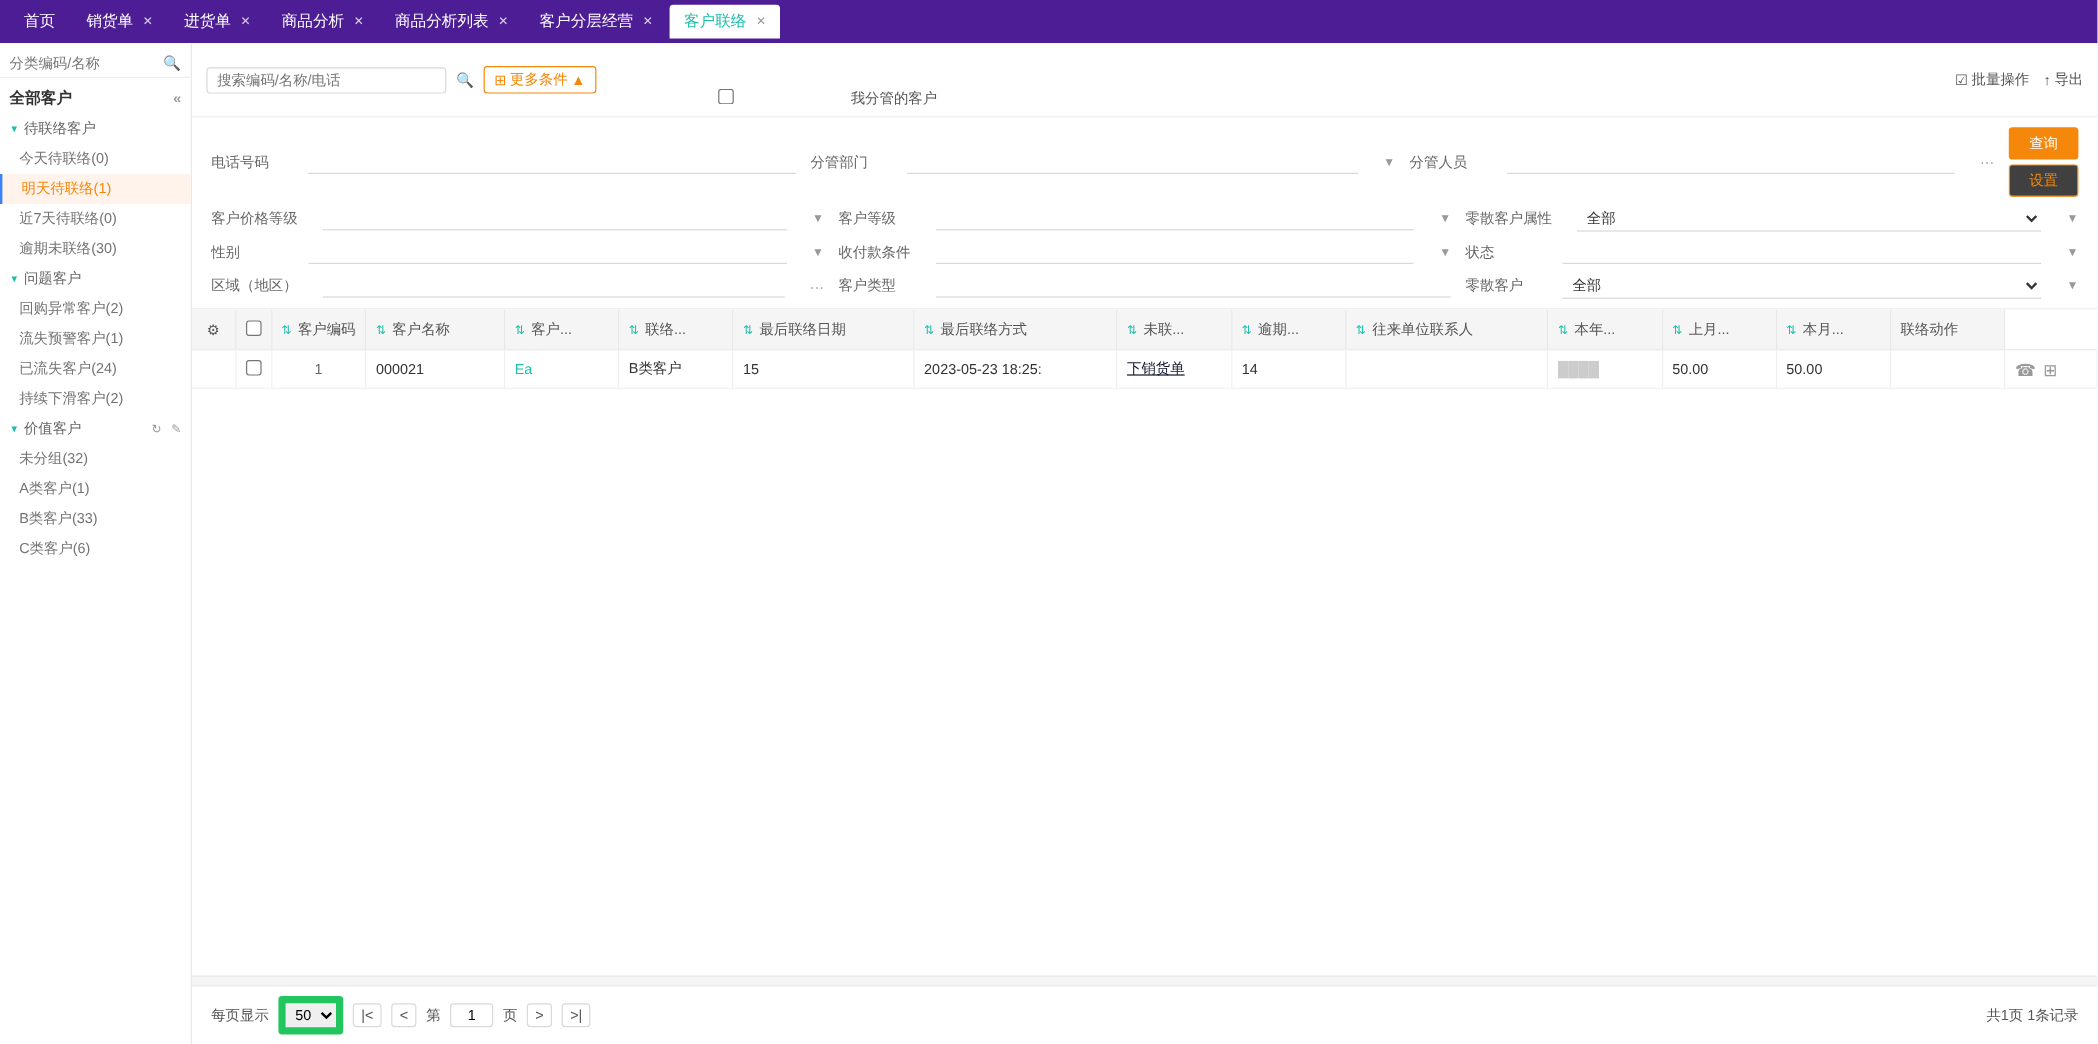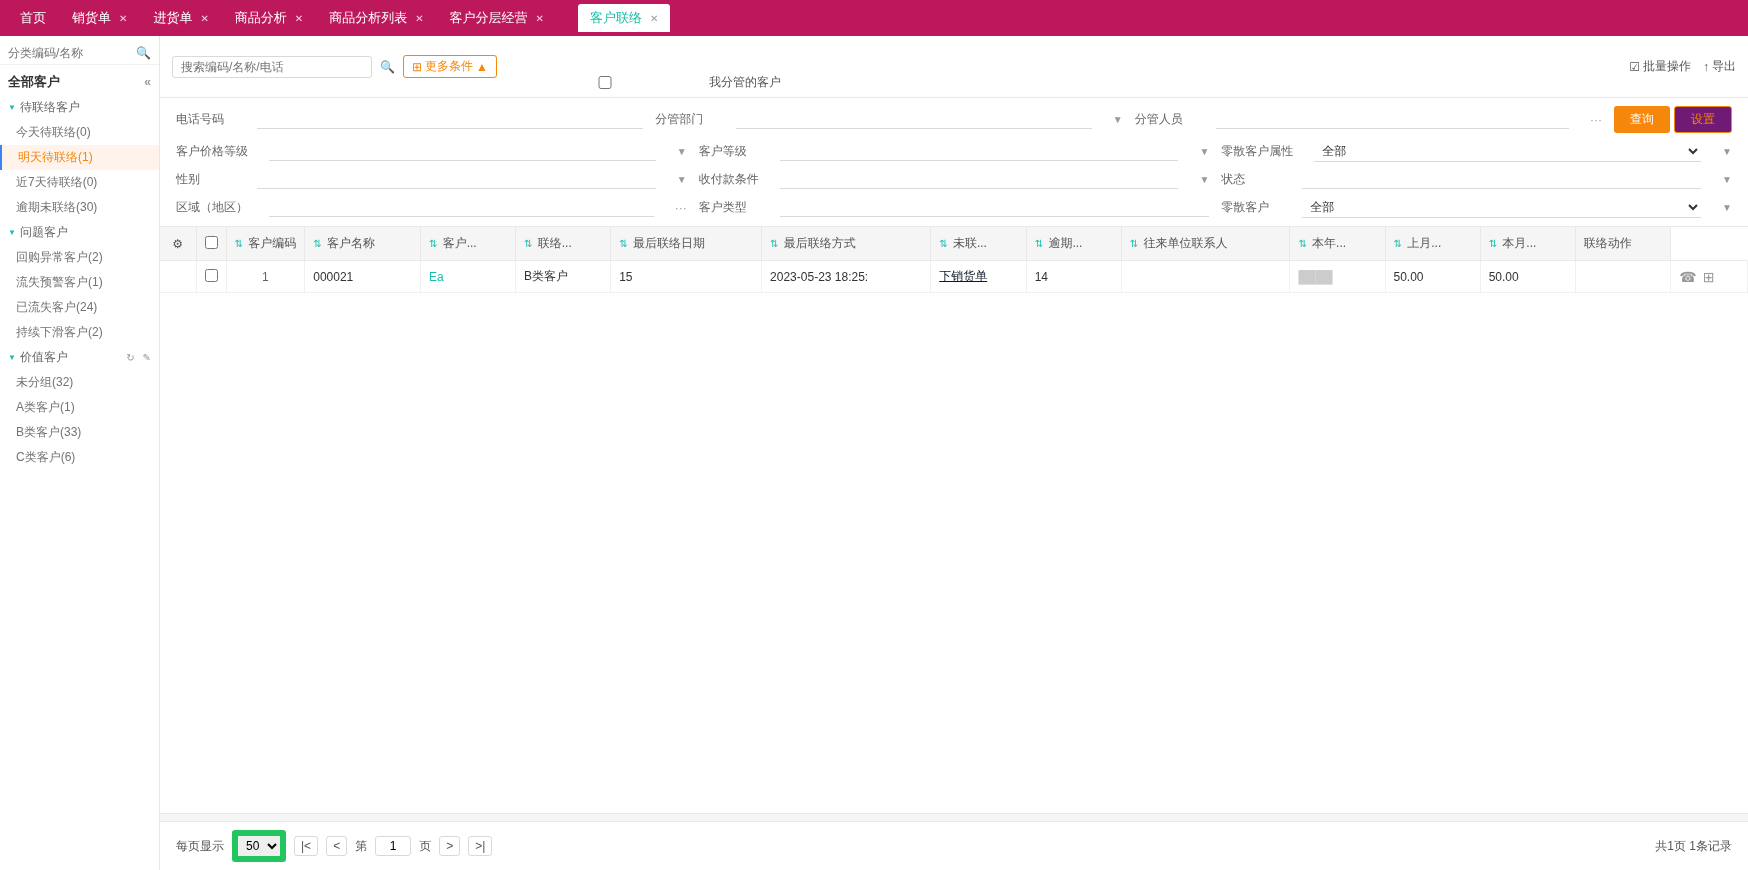--- a/index.html
+++ b/index.html
@@ -1,38 +1,38 @@
 <!DOCTYPE html>
 <html><head>
   <meta charset="utf-8">
   <style>
     * { box-sizing: border-box; margin: 0; padding: 0; }
     body { font-family: "Microsoft YaHei", Arial, sans-serif; font-size: 12px; color: #333; background: #f0f2f5; }
 
     
     .top-nav {
-      background: #be185d;
+      background: #4c1d95;
       height: 36px;
       display: flex;
       align-items: center;
       padding: 0 8px;
       gap: 2px;
     }
     .nav-item {
       color: #fff;
       padding: 4px 12px;
       border-radius: 3px 3px 0 0;
       cursor: pointer;
       font-size: 13px;
       display: flex;
       align-items: center;
       gap: 4px;
       height: 28px;
     }
-    .nav-item.active { background: #fff; color: #1abfab; border-radius: 3px 3px 0 0; margin-left: 20px; }
+    .nav-item.active { background: #fff; color: #1abfab; border-radius: 3px 3px 0 0; }
     .nav-item .close-x { font-size: 10px; color: rgba(255,255,255,0.8); margin-left: 4px; cursor: pointer; }
     .nav-item.active .close-x { color: #999; }
 
     
     .main-layout {
       display: flex;
       height: calc(100vh - 36px);
       background: #fff;
     }
 
@@ -123,21 +123,21 @@
       padding: 2px 8px;
       border-radius: 3px;
       cursor: pointer;
       font-size: 12px;
       display: flex;
       align-items: center;
       gap: 3px;
     }
     .my-customers-check {
       display: flex;
-      align-items: center;
+      align-items: flex-start;
       gap: 4px;
       font-size: 12px;
       color: #555;
       cursor: pointer;
       margin-top: 32px;
     }
     .toolbar-right {
       margin-left: auto;
       display: flex;
       align-items: center;
@@ -203,31 +203,31 @@
     .query-btn {
       background: #f5870a;
       color: #fff;
       border: none;
       padding: 5px 16px;
       border-radius: 3px;
       cursor: pointer;
       font-size: 12px;
     }
     .set-btn {
-      background: #701a75;
+      background: #404040;
       color: #f5870a;
       border: 1px solid #f5870a;
       padding: 4px 16px;
       border-radius: 3px;
       cursor: pointer;
       font-size: 12px;
     }
     .btn-group-right {
       display: flex;
-      flex-direction: row;
+      flex-direction: column;
       gap: 4px;
     }
 
     
     .table-container {
       flex: 1;
       overflow: auto;
       background: #fff;
     }
     table {

